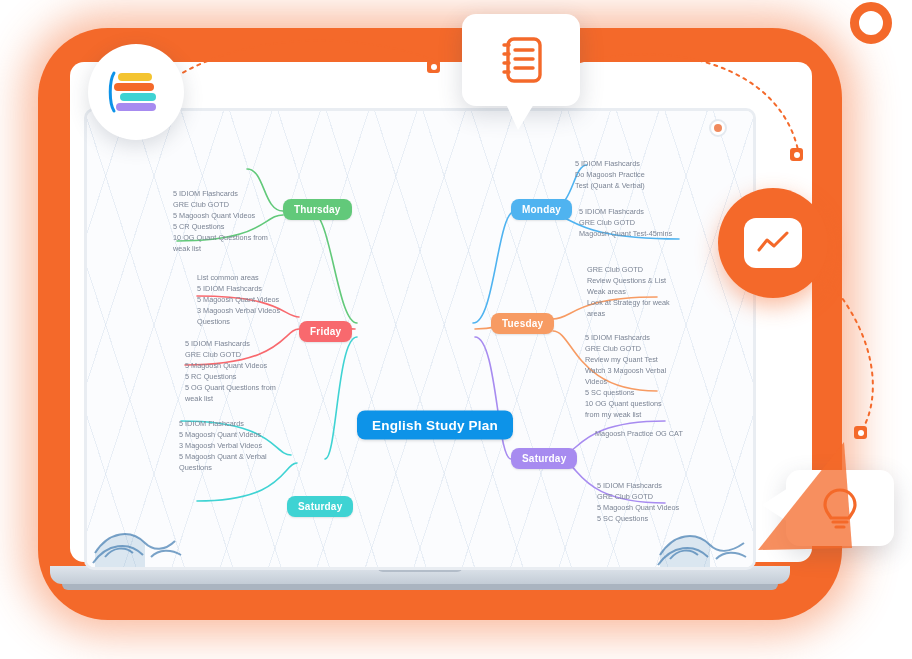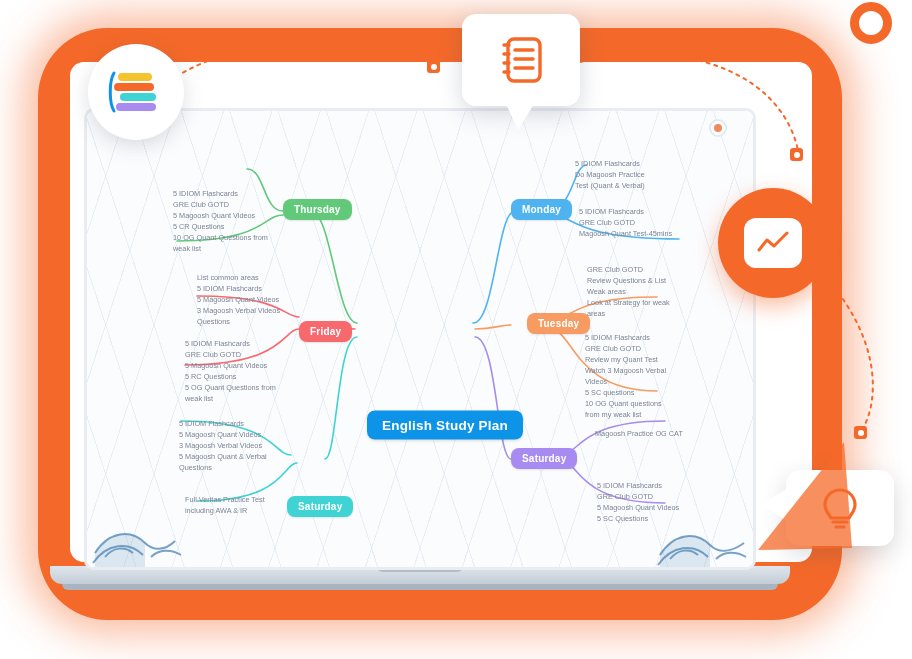--- a/index.html
+++ b/index.html
@@ -185,37 +185,37 @@
           <path d="M388,218 C408,218 412,214 424,214" stroke="#f79b63"></path>
           <path d="M466,208 C486,208 486,186 570,186" stroke="#f79b63"></path>
           <path d="M466,220 C486,220 488,280 570,280" stroke="#f79b63"></path>
 
           <path d="M388,226 C410,226 410,348 424,348" stroke="#a78bf0"></path>
           <path d="M478,342 C492,342 494,310 578,310" stroke="#a78bf0"></path>
           <path d="M478,352 C492,352 492,392 578,392" stroke="#a78bf0"></path>
         </g>
       </svg>
 
-      <div class="node center" style="left:280px; top:314px; transform:translateY(-50%);">
+      <div class="node center" style="left:270px; top:314px; transform:translateY(-50%);">
         <span>English Study Plan</span>
       </div>
 
       <div class="node day" style="left:196px; top:88px; background:#62c97a;">
         <span>Thursday</span>
       </div>
       <div class="node day" style="left:212px; top:202px; background:#f8696e;margin-top:8px;">
         <span>Friday</span>
       </div>
       <div class="node day" style="left:200px; top:337px; background:#3fd3d3;margin-top:48px;">
         <span>Saturday</span>
       </div>
       <div class="node day" style="left:424px; top:88px; background:#4fb3f0;">
         <span>Monday</span>
       </div>
-      <div class="node day" style="left:440px; top:202px; background:#f79b63;">
+      <div class="node day" style="left:404px; top:202px; background:#f79b63;">
         <span>Tuesday</span>
       </div>
       <div class="node day" style="left:424px; top:337px; background:#a78bf0;">
         <span>Saturday</span>
       </div>
 
       <div class="leaf" style="left:86px; top:78px; width:112px;">5 IDIOM Flashcards
 GRE Club GOTD
 5 Magoosh Quant Videos
 5 CR Questions
@@ -232,22 +232,20 @@
 5 Magoosh Quant Videos
 5 RC Questions
 5 OG Quant Questions from
 weak list</div>
 
       <div class="leaf" style="left:92px; top:308px; width:115px;">5 IDIOM Flashcards
 5 Magoosh Quant Videos
 3 Magoosh Verbal Videos
 5 Magoosh Quant &amp; Verbal
 Questions</div>
-      <div class="leaf" style="left:98px; top:384px; width:115px;">Full Veritas Practice Test
-including AWA &amp; IR</div>
 
       <div class="leaf" style="left:488px; top:48px; width:112px;">5 IDIOM Flashcards
 Do Magoosh Practice
 Test (Quant &amp; Verbal)</div>
       <div class="leaf" style="left:492px; top:96px; width:115px;">5 IDIOM Flashcards
 GRE Club GOTD
 Magoosh Quant Test-45mins</div>
 
       <div class="leaf" style="left:500px; top:154px; width:112px;">GRE Club GOTD
 Review Questions &amp; List

